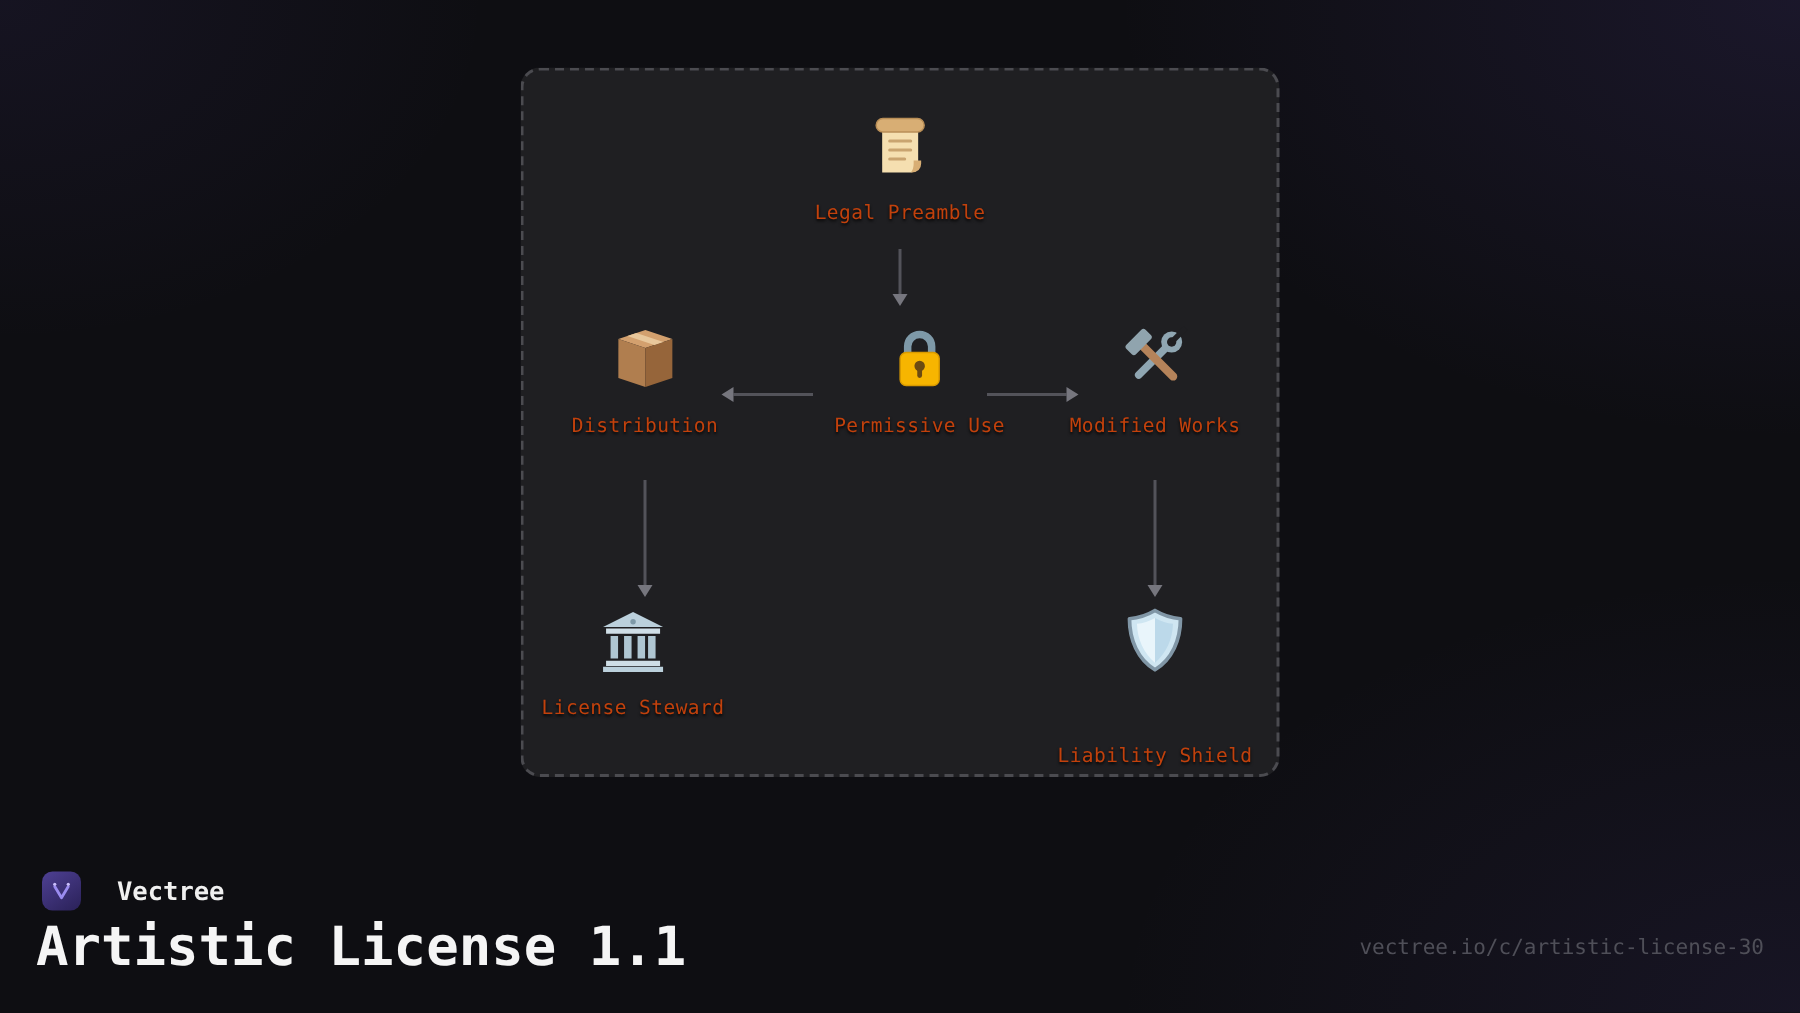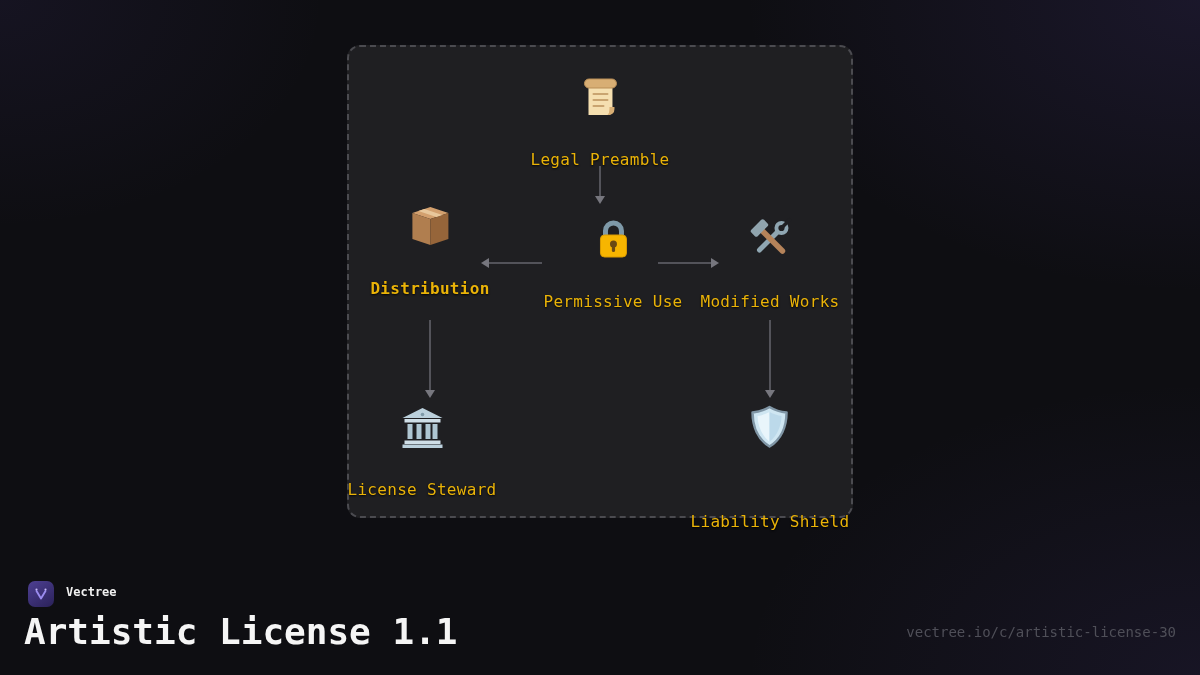--- a/index.html
+++ b/index.html
@@ -17,34 +17,34 @@
   }
   .panel {
     position: absolute; left: 347px; top: 45px; width: 506px; height: 473px;
     background: #1f1f22;
     border: 2px dashed #4b4b50;
     border-radius: 13px;
   }
   .node { position: absolute; display: flex; flex-direction: column; align-items: center; transform: translateX(-50%); }
   .node .icon { width: 48px; height: 48px; }
   .node .label {
-    margin-top: 29px; font-size: 16px; letter-spacing: 0.3px; color: #eab308;
+    margin-top: 14px; font-size: 13px; letter-spacing: 0.3px; color: #c2410c;
     white-space: nowrap; text-shadow: 0 1px 2px rgba(0,0,0,0.9);
   }
   .line { position: absolute; background: #53535a; }
   .arrowhead { position: absolute; width: 0; height: 0; }
   .ah-down  { border-left: 5px solid transparent; border-right: 5px solid transparent; border-top: 8px solid #76767e; }
   .ah-left  { border-top: 5px solid transparent; border-bottom: 5px solid transparent; border-right: 8px solid #76767e; }
   .ah-right { border-top: 5px solid transparent; border-bottom: 5px solid transparent; border-left: 8px solid #76767e; }
   .footer-logo {
     position: absolute; left: 28px; top: 581px; width: 26px; height: 26px; border-radius: 7px;
     background: linear-gradient(145deg, #4e4093, #2a2158);
     display: flex; align-items: center; justify-content: center;
   }
-  .brand { position: absolute; left: 66px; top: 585px; font-size: 12px; font-weight: bold; color: #f0f0f0; }
+  .brand { position: absolute; left: 78px; top: 585px; font-size: 17px; font-weight: bold; color: #f0f0f0; }
   .title { position: absolute; left: 24px; top: 611px; font-size: 36px; font-weight: bold; color: #f5f5f5; }
   .url   { position: absolute; right: 24px; top: 624px; font-size: 14px; color: #4f4f58; }
 </style>
 </head>
 <body>
 
 <div>
 
   <div class="panel"></div>
 
@@ -69,21 +69,21 @@
       <svg width="48" height="48" viewBox="0 0 48 48">
         <path d="M16 21 v-5 a8 8 0 0 1 16 0 v5" fill="none" stroke="#7E99A8" stroke-width="5" stroke-linecap="round"></path>
         <rect x="11" y="20" width="26" height="22" rx="4" fill="#F7B500" stroke="#D99A00" stroke-width="1"></rect>
         <circle cx="24" cy="29" r="3.5" fill="#6B4A12"></circle>
         <rect x="22.4" y="30" width="3.2" height="7" rx="1.6" fill="#6B4A12"></rect>
       </svg>
     </div>
     <div class="label">Permissive Use</div>
   </div>
 
-  <div class="node" style="left:430px; top:202px;font-weight:bold;">
+  <div class="node" style="left:430px; top:215px;">
     <div class="icon">
       <svg width="48" height="48" viewBox="0 0 48 48">
         <path d="M24 5 L42 11 L24 17 L6 11 Z" fill="#D3A06E"></path>
         <path d="M6 11 L24 17 V43 L6 37 Z" fill="#B07E4F"></path>
         <path d="M42 11 L24 17 V43 L42 37 Z" fill="#96653A"></path>
         <path d="M18 7 L36 13 L30 15 L12 9 Z" fill="#E8C79B"></path>
       </svg>
     </div>
     <div class="label">Distribution</div>
   </div>

